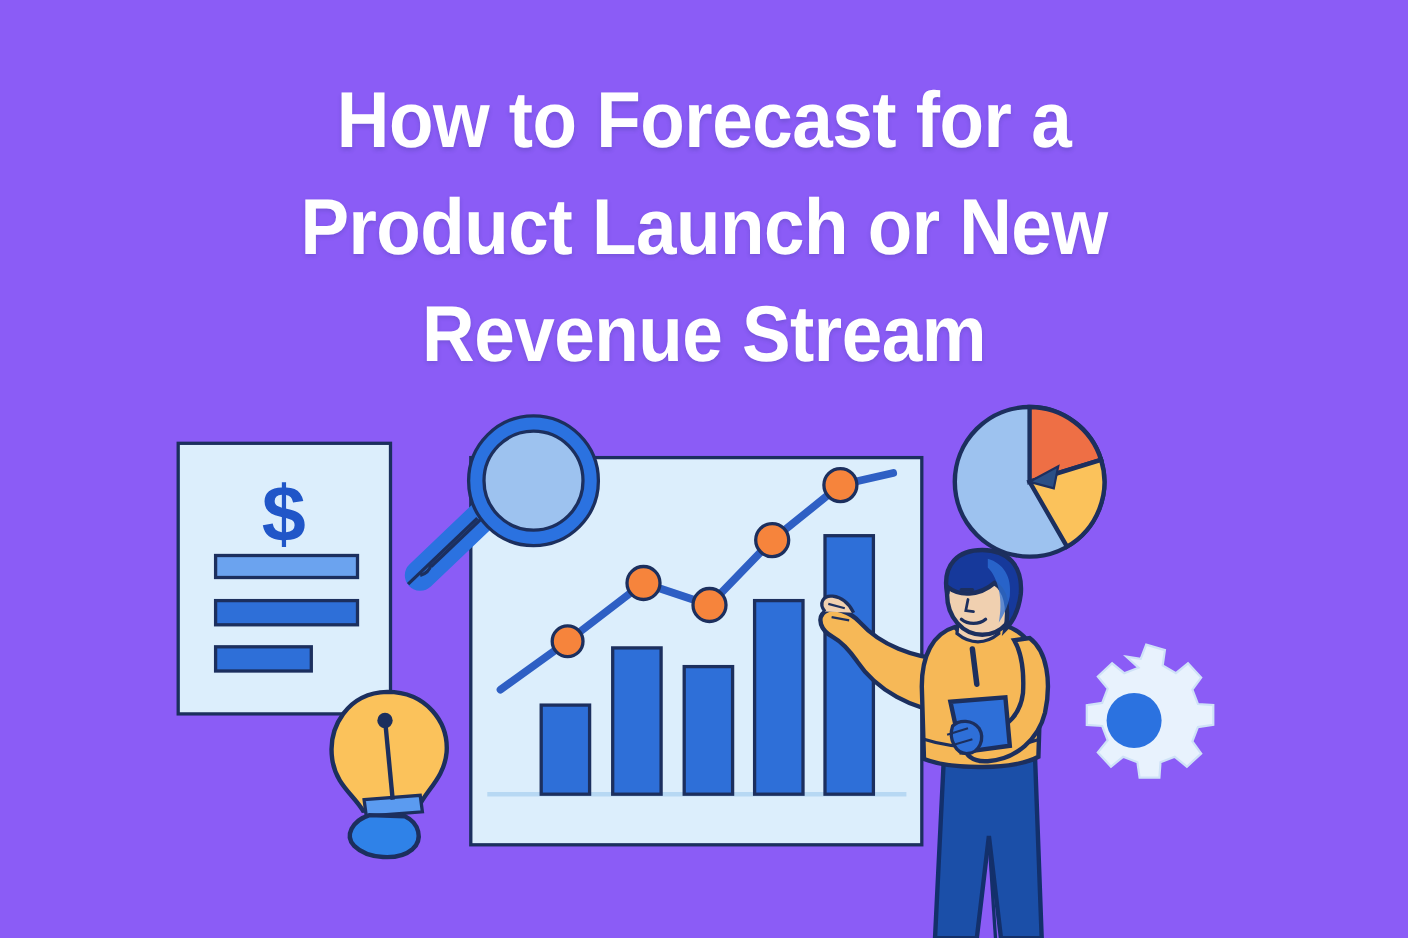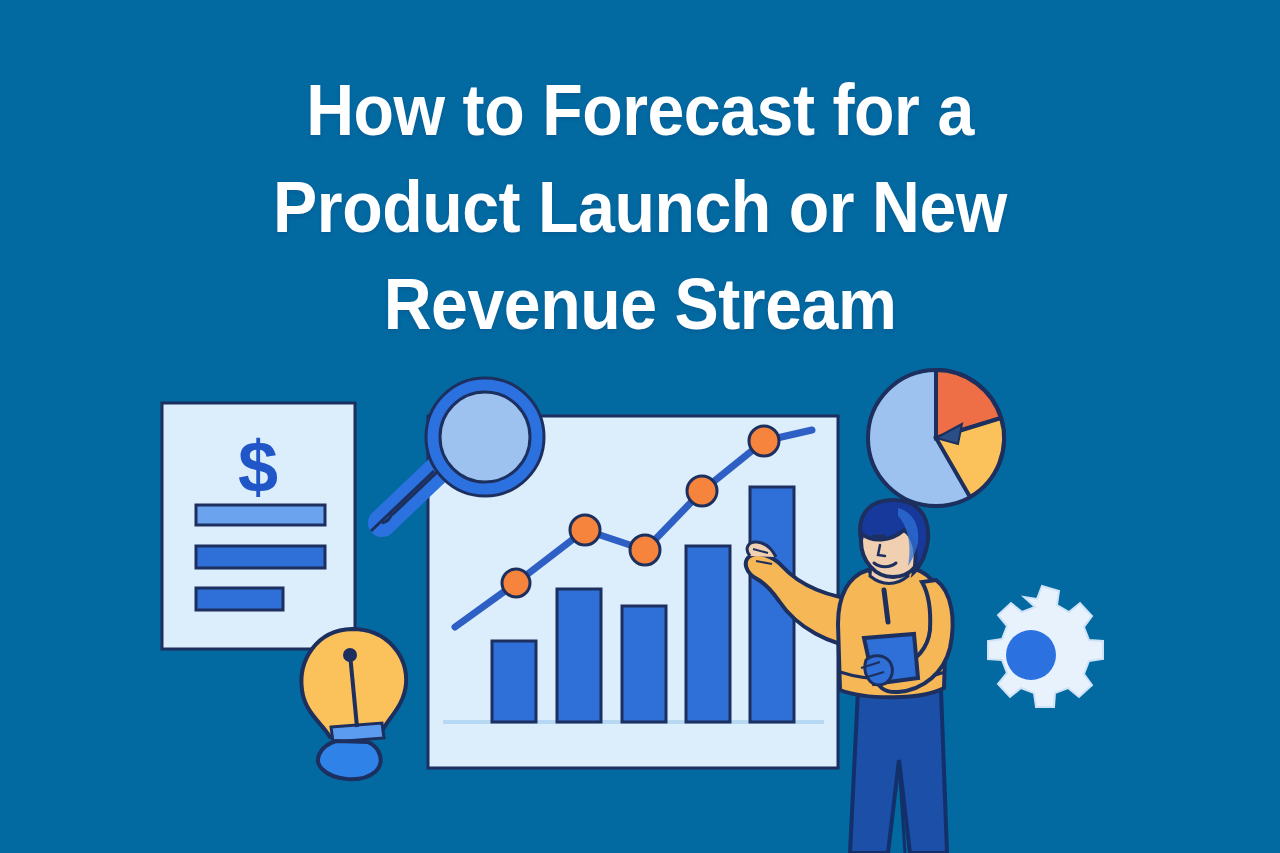--- a/index.html
+++ b/index.html
@@ -5,21 +5,21 @@
   html, body {
     margin: 0;
     padding: 0;
     background: #ffffff;
   }
   #canvas {
     position: relative;
     width: 1280px;
     height: 853px;
     overflow: hidden;
-    background: #0369a1;
+    background: #8b5cf6;
     font-family: "Liberation Sans", "DejaVu Sans", sans-serif;
   }
   #title-block {
     position: absolute;
     left: 0;
     top: 62px;
     width: 1280px;
     text-align: center;
     padding: 0 60px;
     box-sizing: border-box;

